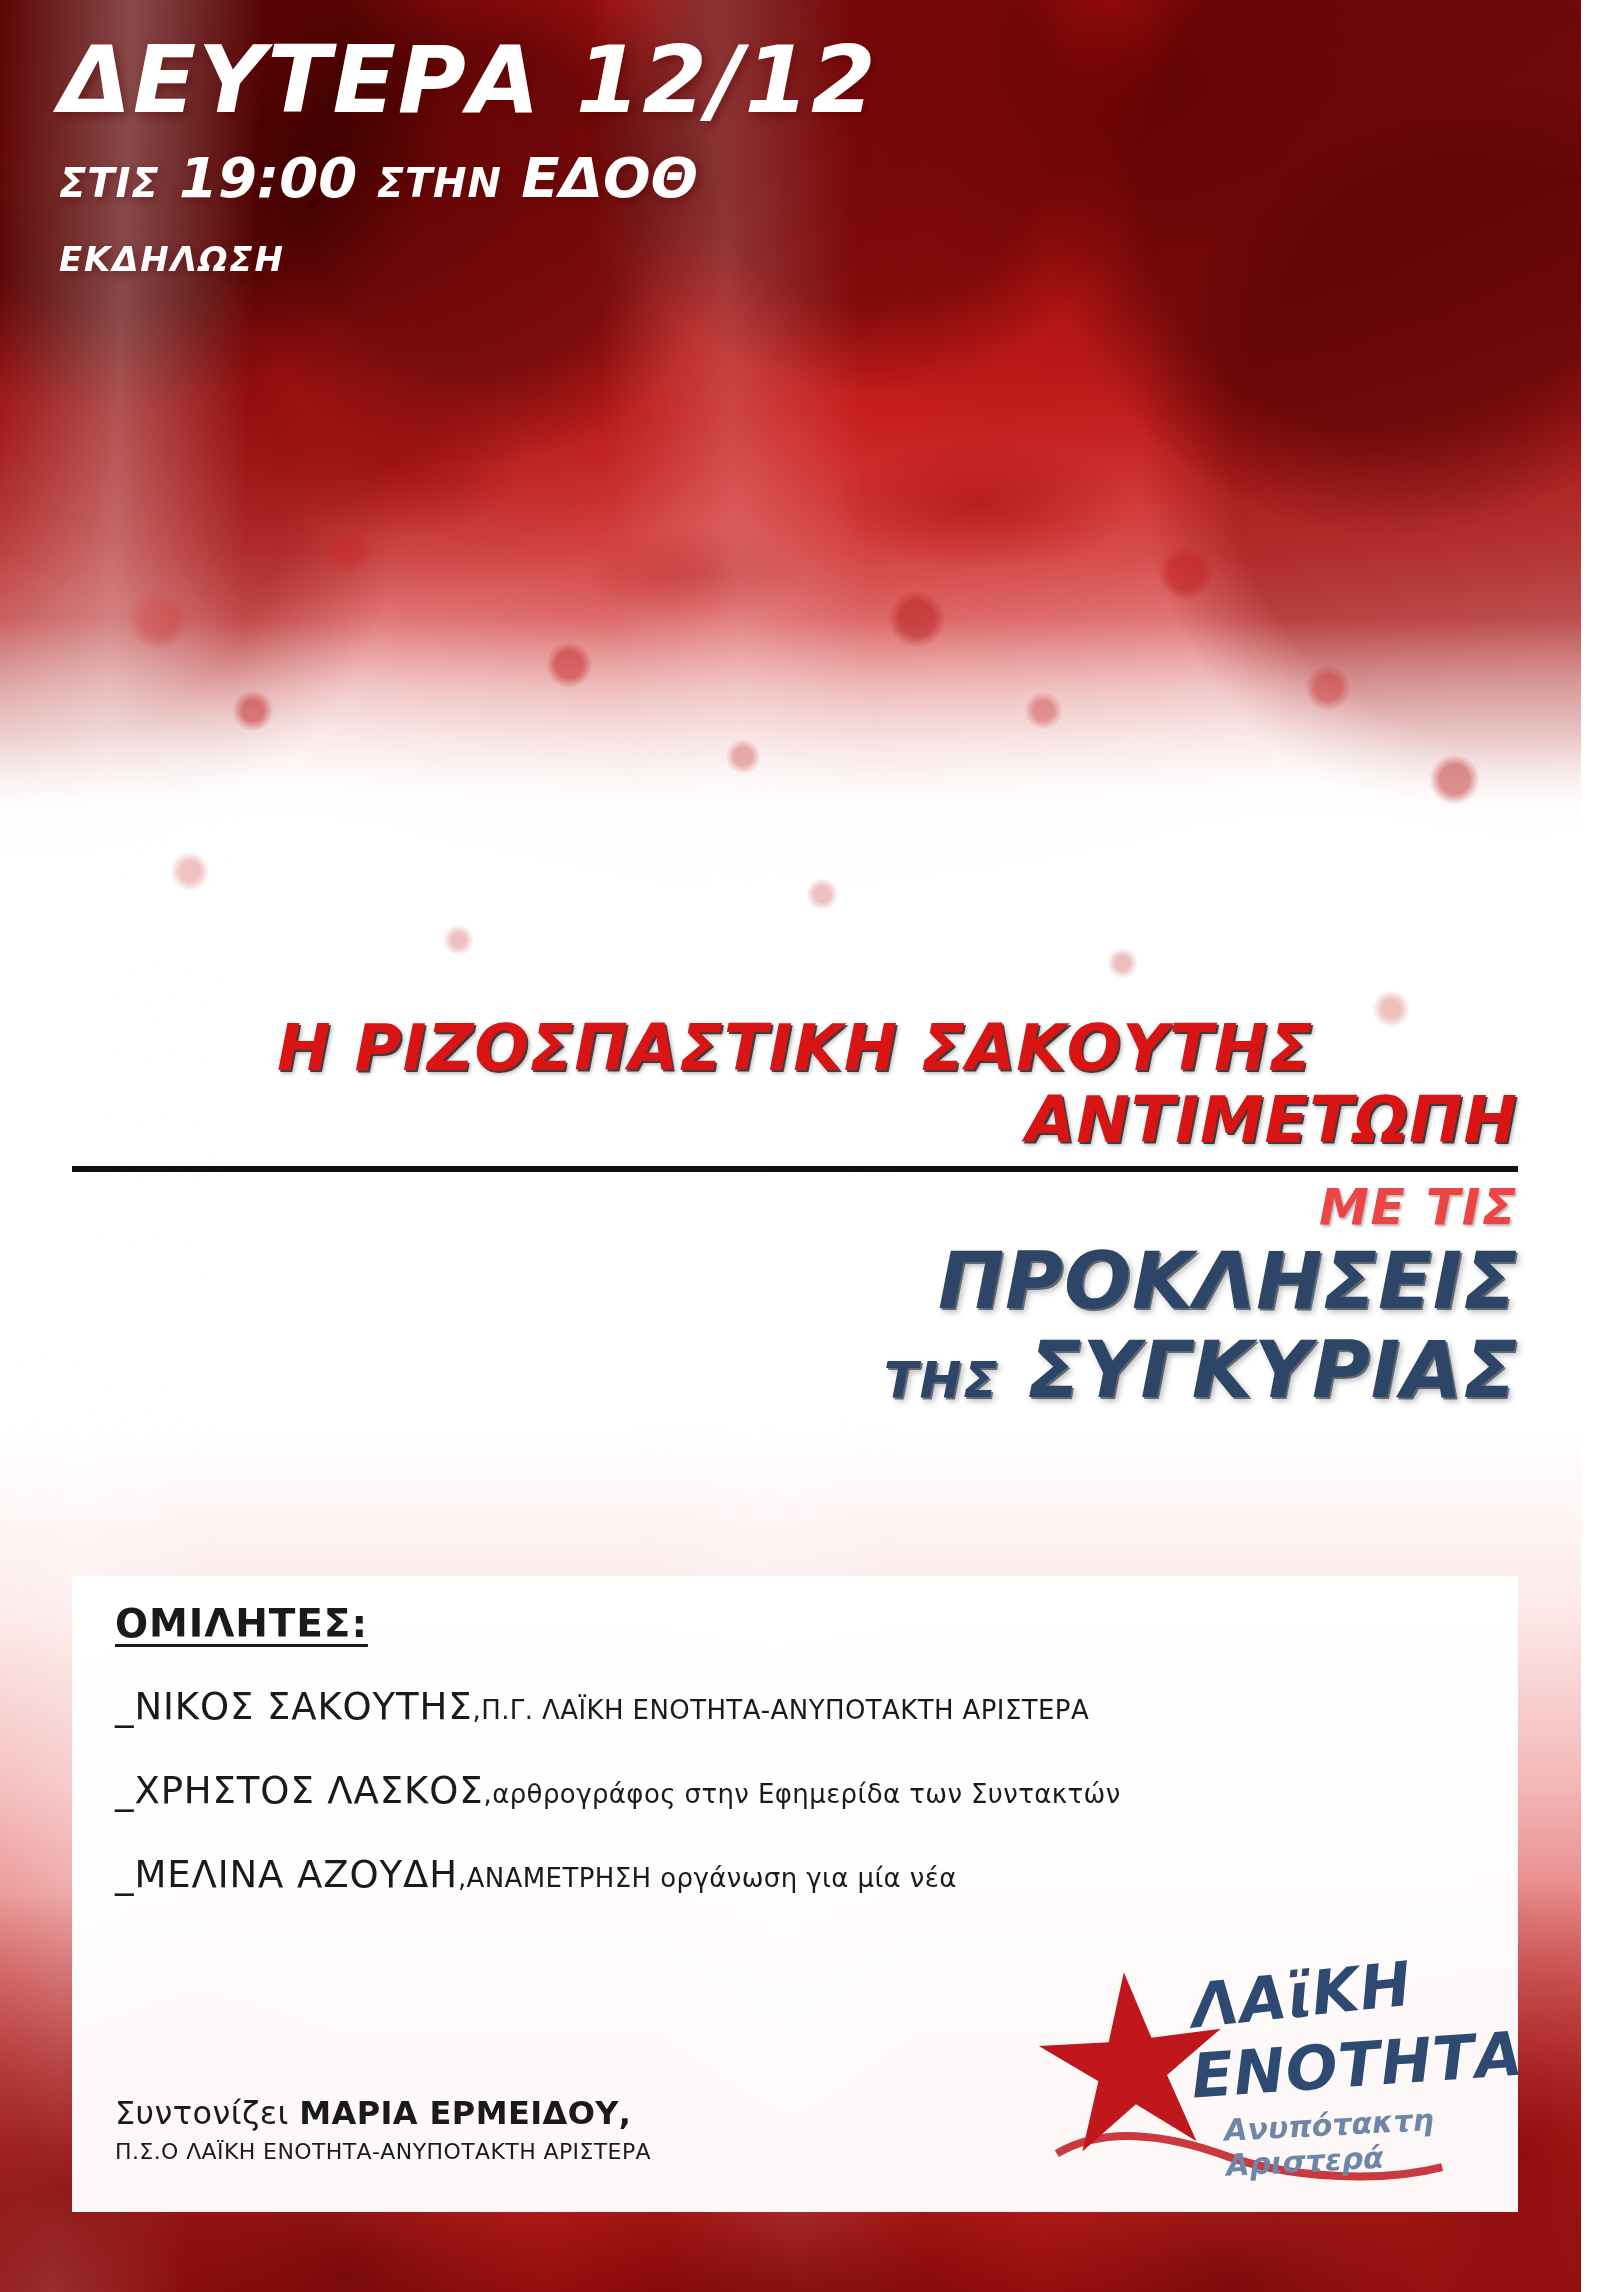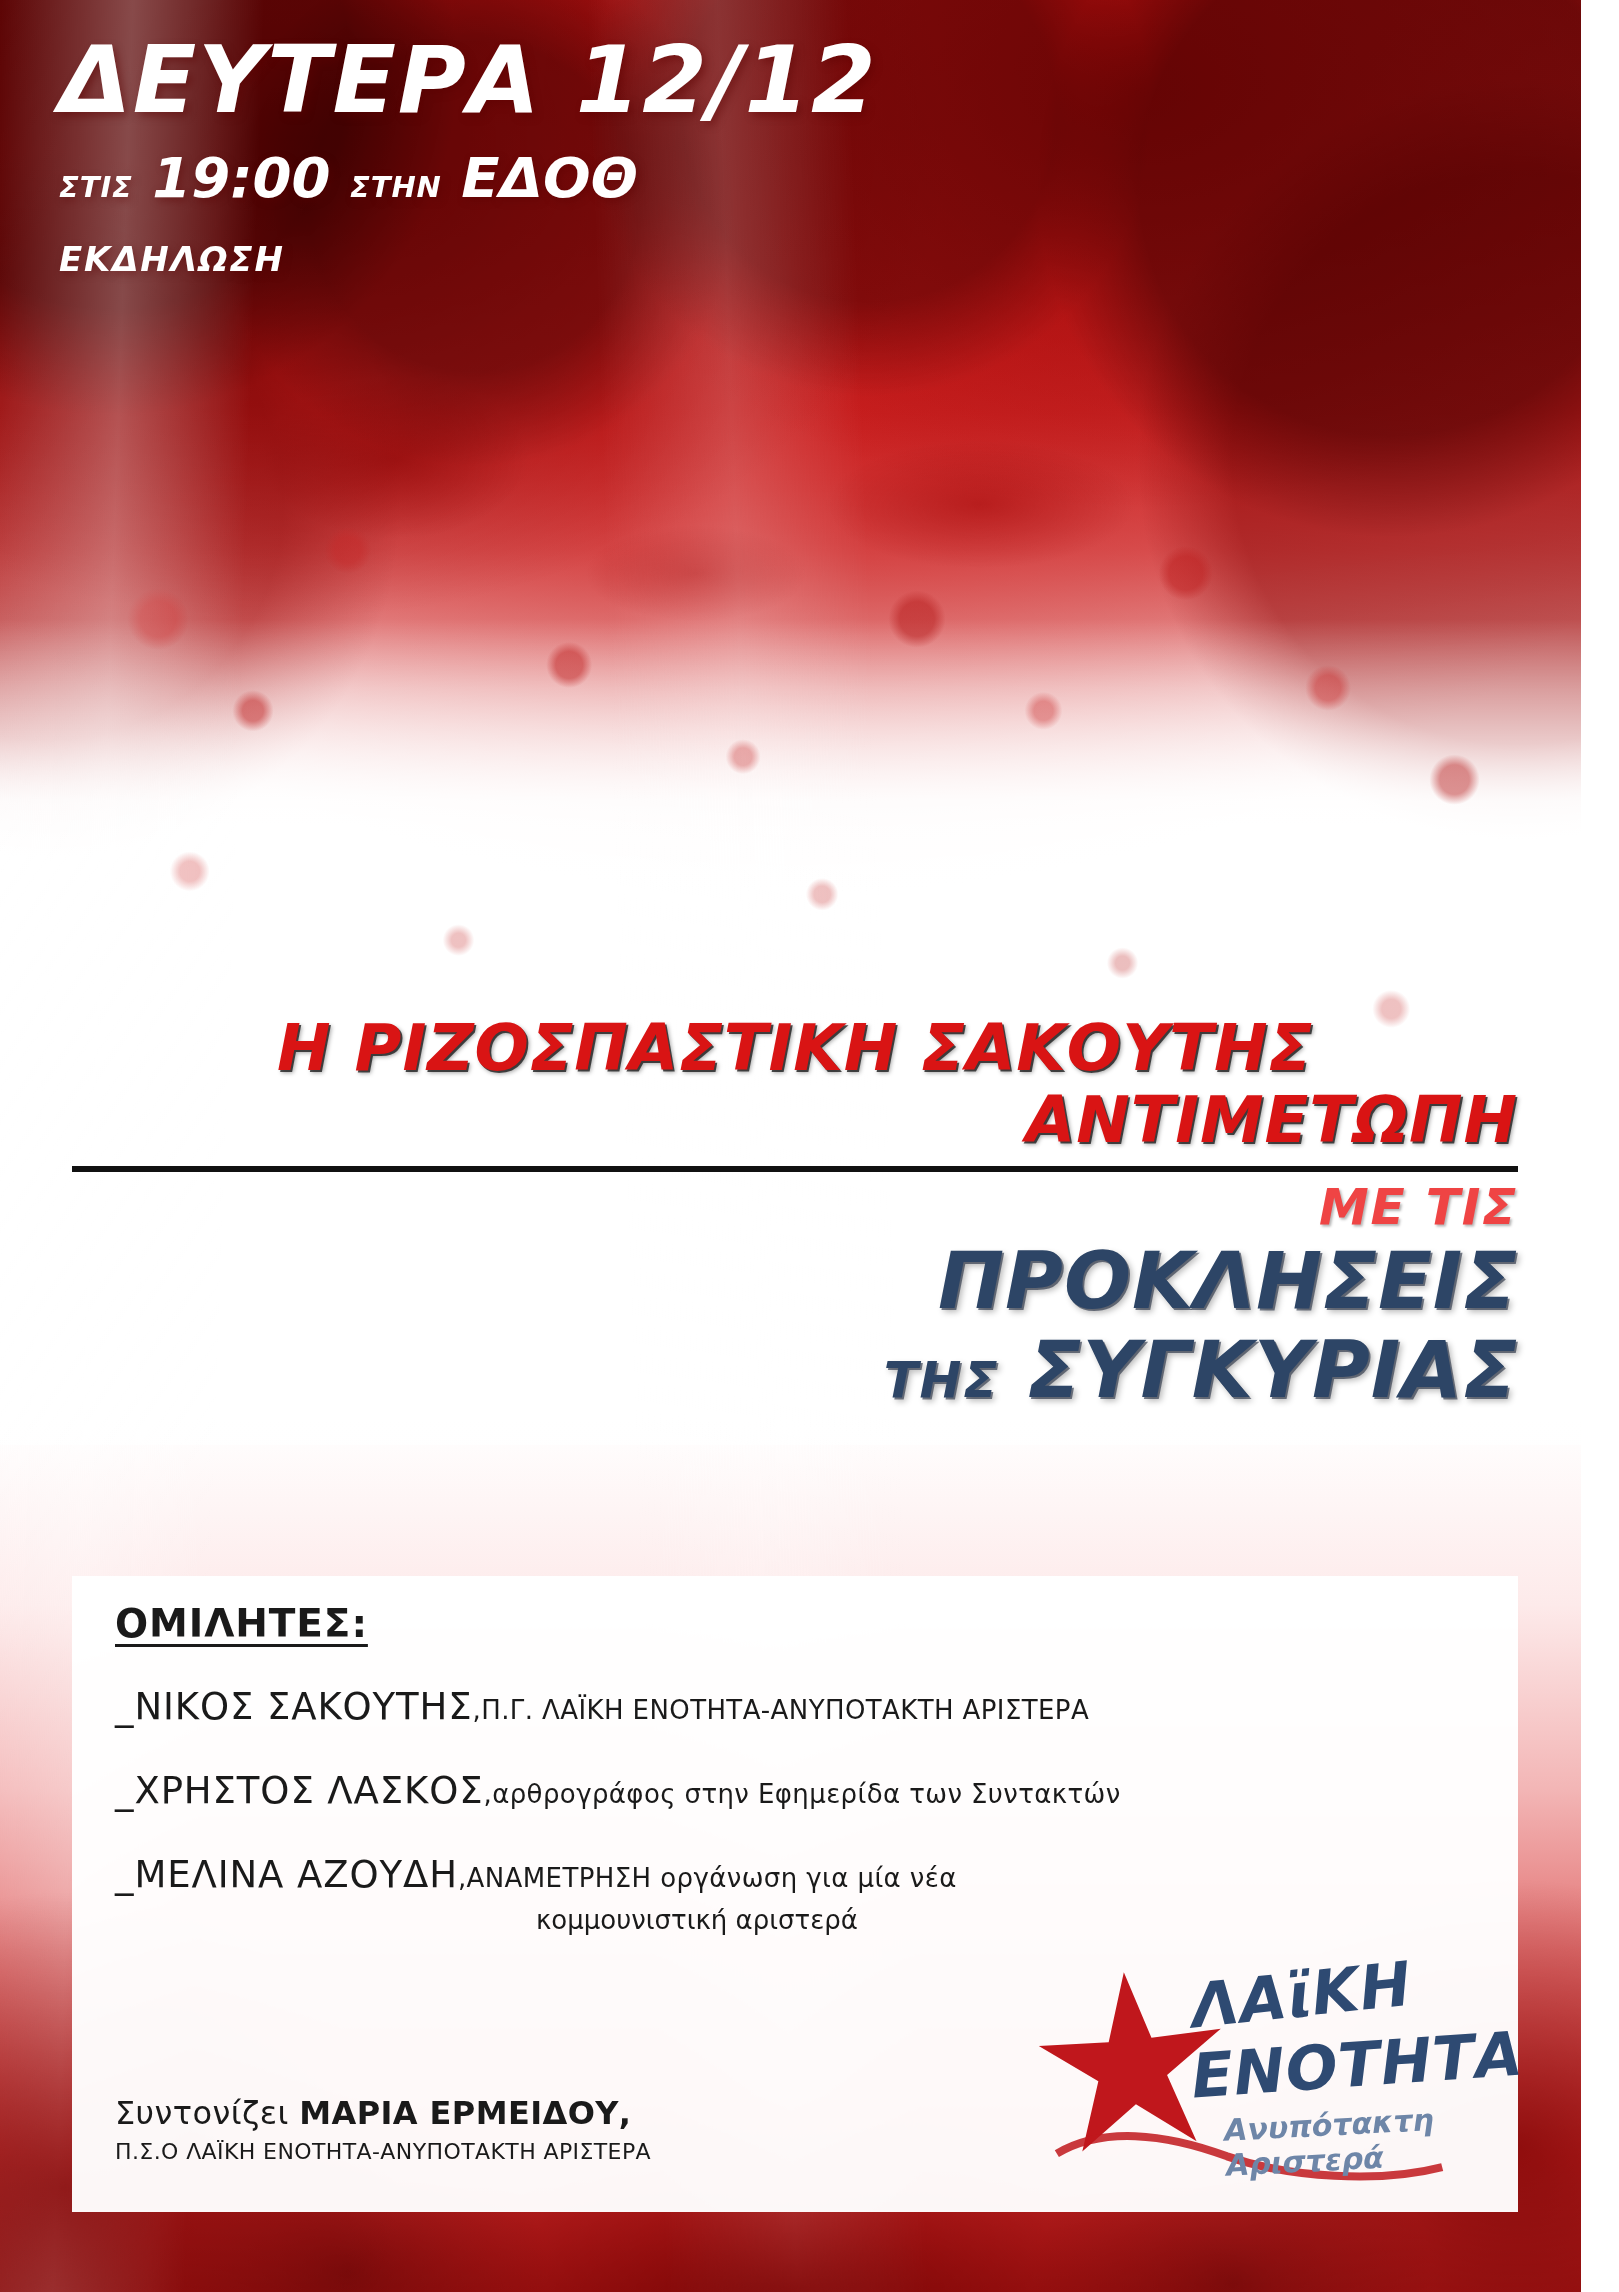--- a/index.html
+++ b/index.html
@@ -112,21 +112,21 @@
   .hdr-line2 {
     color: #ffffff;
     font-size: 56px;
     font-weight: 800;
     font-style: italic;
     line-height: 1.35;
     margin-top: 10.7px;
     text-shadow: 2.7px 2.7px 8px rgba(90,0,0,0.45);
   }
   .hdr-line2 .small {
-    font-size: 29px;
+    font-size: 40px;
     letter-spacing: 0.9px;
     font-style: italic;
   }
   .hdr-line3 {
     color: #ffffff;
     font-size: 34px;
     font-weight: 800;
     font-style: italic;
     letter-spacing: 1.8px;
     margin-top: 23px;
@@ -340,21 +340,20 @@
     <div class="spk-row">
       <span class="spk-name">_ΝΙΚΟΣ ΣΑΚΟΥΤΗΣ</span><span class="spk-role">,Π.Γ. ΛΑΪΚΗ ΕΝΟΤΗΤΑ-ΑΝΥΠΟΤΑΚΤΗ ΑΡΙΣΤΕΡΑ</span>
     </div>
 
     <div class="spk-row">
       <span class="spk-name">_ΧΡΗΣΤΟΣ ΛΑΣΚΟΣ</span><span class="spk-role">,αρθρογράφος στην Εφημερίδα των Συντακτών</span>
     </div>
 
     <div class="spk-row">
       <span class="spk-name">_ΜΕΛΙΝΑ ΑΖΟΥΔΗ</span><span class="spk-role">,ΑΝΑΜΕΤΡΗΣΗ οργάνωση για μία νέα</span>
-      <span class="spk-role2">κομμουνιστική αριστερά</span>
     </div>
   </div>
 
   <div class="coord">
     <div class="coord-line1">
       <span>Συντονίζει </span><b>ΜΑΡΙΑ ΕΡΜΕΙΔΟΥ,</b>
     </div>
     <div class="coord-line2">Π.Σ.Ο ΛΑΪΚΗ ΕΝΟΤΗΤΑ-ΑΝΥΠΟΤΑΚΤΗ ΑΡΙΣΤΕΡΑ</div>
   </div>
 

